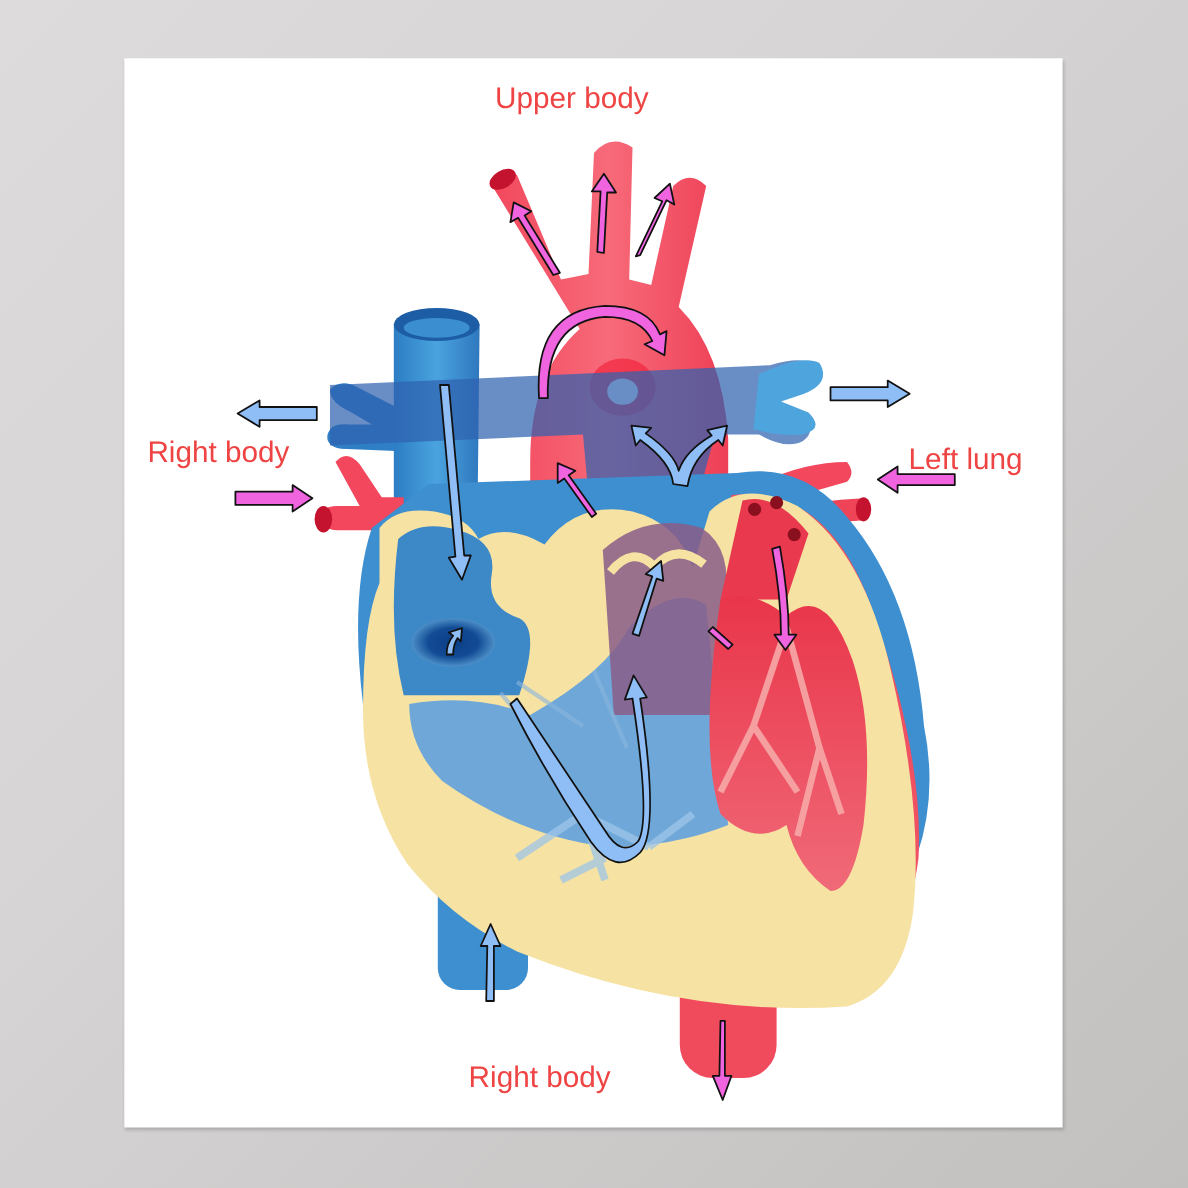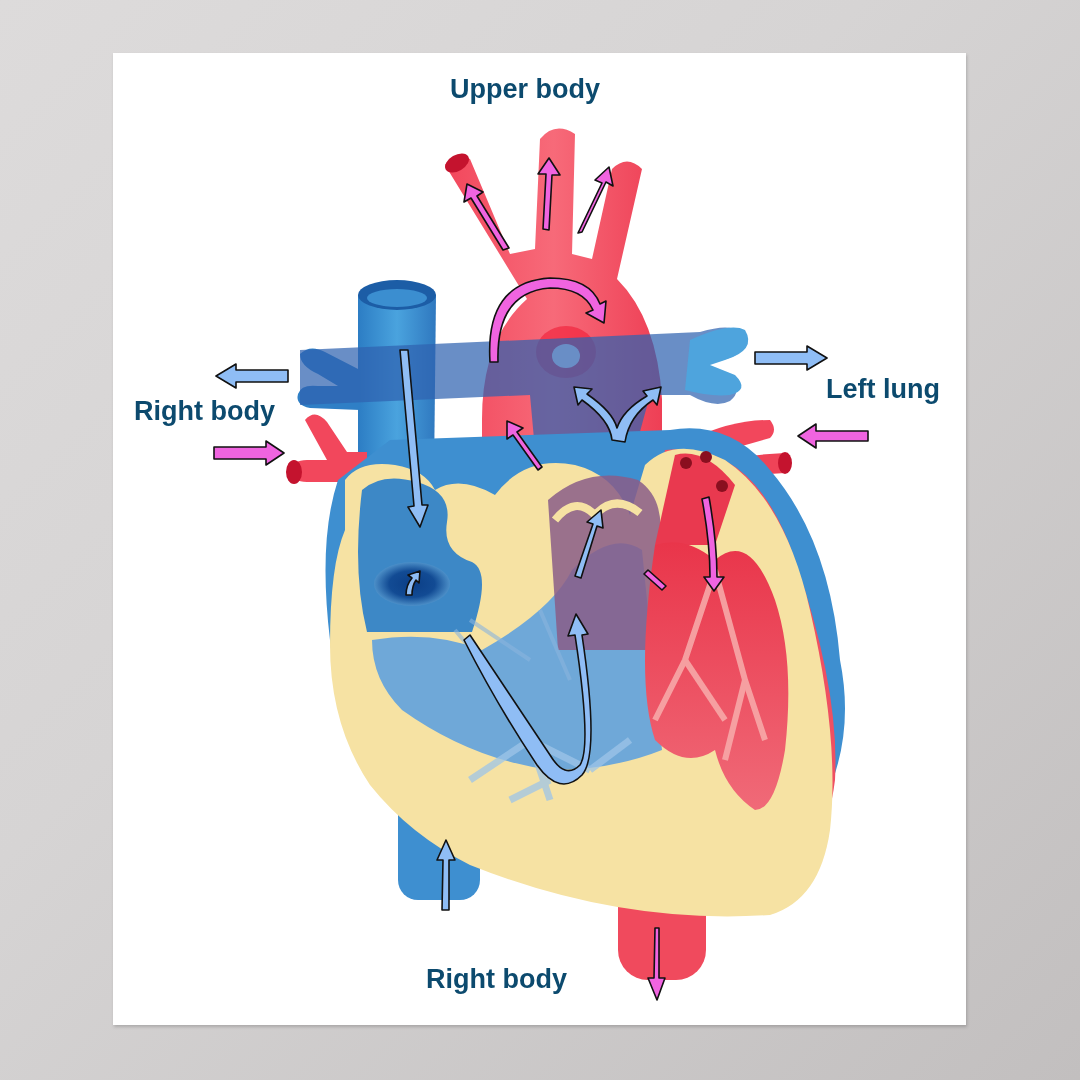--- a/index.html
+++ b/index.html
@@ -8,27 +8,26 @@
     background: linear-gradient(135deg, #dddbdb 0%, #d6d4d4 40%, #c2bfbf 100%);
     font-family: "Liberation Sans", "DejaVu Sans", sans-serif;
     position: relative;
   }
   .poster {
     position: absolute; left: 113px; top: 53px; width: 853px; height: 972px;
     background: #ffffff;
     box-shadow: 1px 2px 3px rgba(0,0,0,0.18);
   }
   .label {
-    position: absolute; font-size: 27px; color: #0c4a6e; white-space: nowrap;
+    position: absolute; font-size: 27px; color: #ef4444; white-space: nowrap;
     line-height: 1;
-    font-weight: bold;
   }
   #lbl-upper { left: 450px; top: 76px; }
   #lbl-right { left: 134px; top: 398px; }
-  #lbl-left  { left: 826px; top: 376px; }
+  #lbl-left  { left: 826px; top: 404px; }
   #lbl-lower { left: 426px; top: 966px; }
   svg.art { position: absolute; left: 0; top: 0; }
 </style>
 </head>
 <body>
 
 <div class="poster"></div>
 
 <svg class="art" width="1080" height="1080" viewBox="0 0 1080 1080">
   <defs>

